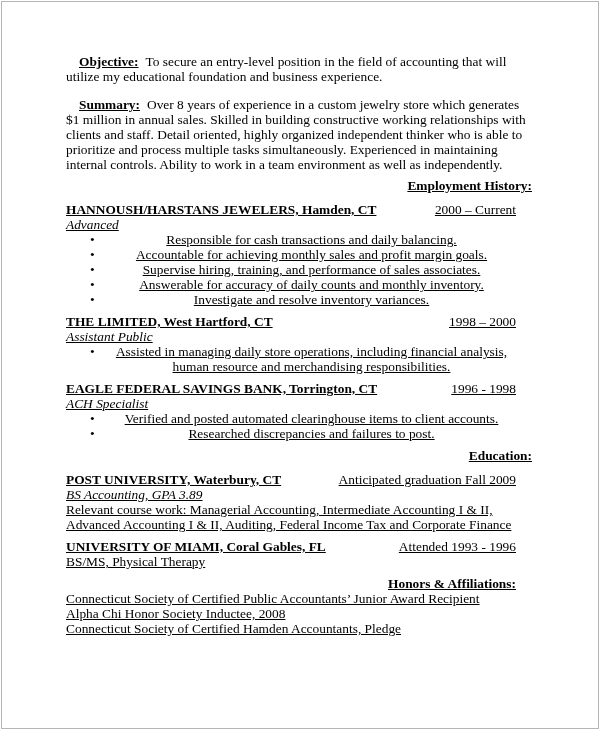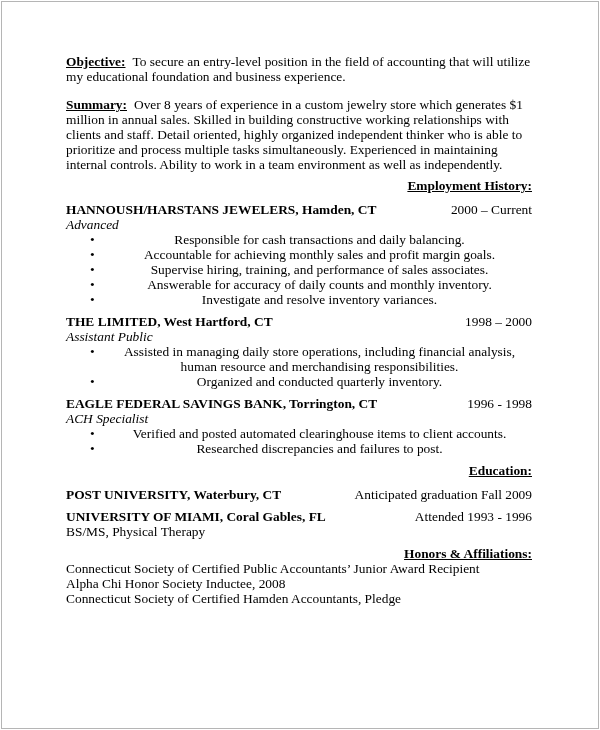--- a/index.html
+++ b/index.html
@@ -22,30 +22,31 @@
   .content { padding: 54px 68px 0 66px; }
 
   .para { margin: 0 0 7px 0; }
   .para-objective { margin-bottom: 13px; }
   .para-summary  { margin-bottom: 6px; }
 
   .label {
     font-weight: bold;
     text-decoration: underline;
     margin-right: 7px;
+    margin-left: 13px;
   }
   .heading {
     font-weight: bold;
     text-decoration: underline;
     margin: 0 0 9px 0;
     text-align: right;
   }
   .heading-tight { margin-bottom: 0; }
 
-  .job, .school, .honors-block { margin: 0 0 7px 0; }
+  .job, .school, .honors-block { margin: 0 16px 7px 0; text-decoration: underline; }
 
   .row { display: flex; justify-content: space-between; align-items: baseline; }
   .company { font-weight: bold; }
   .dates { font-weight: normal; white-space: nowrap; padding-left: 10px; }
   .italic { font-style: italic; }
 
   ul.bullets { margin: 0; padding: 0; list-style: none; text-align: center; }
   ul.bullets li { position: relative; padding-left: 41px; }
   ul.bullets li::before {
     content: "\2022";
@@ -87,21 +88,20 @@
   </section>
 
   <section class="job">
     <div class="row">
       <span class="company">THE LIMITED, West Hartford, CT</span>
       <span class="dates">1998 – 2000</span>
     </div>
     <div class="italic">Assistant Public</div>
     <ul class="bullets">
       <li>Assisted in managing daily store operations, including financial analysis, human resource and merchandising responsibilities.</li>
-      <li>Organized and conducted quarterly inventory.</li>
     </ul>
   </section>
 
   <section class="job">
     <div class="row">
       <span class="company">EAGLE FEDERAL SAVINGS BANK, Torrington, CT</span>
       <span class="dates">1996 - 1998</span>
     </div>
     <div class="italic">ACH Specialist</div>
     <ul class="bullets">
@@ -110,20 +110,22 @@
     </ul>
   </section>
 
   <div class="heading" style="">Education:</div>
 
   <section class="school">
     <div class="row">
       <span class="company">POST UNIVERSITY, Waterbury, CT</span>
       <span class="dates">Anticipated graduation Fall 2009</span>
     </div>
+    <div class="italic">BS Accounting, GPA 3.89</div>
+    <div>Relevant course work: Managerial Accounting, Intermediate Accounting I &amp; II, Advanced Accounting I &amp; II, Auditing, Federal Income Tax and Corporate Finance</div>
   </section>
 
   <section class="school">
     <div class="row">
       <span class="company">UNIVERSITY OF MIAMI, Coral Gables, FL</span>
       <span class="dates">Attended 1993 - 1996</span>
     </div>
     <div>BS/MS, Physical Therapy</div>
   </section>
 

